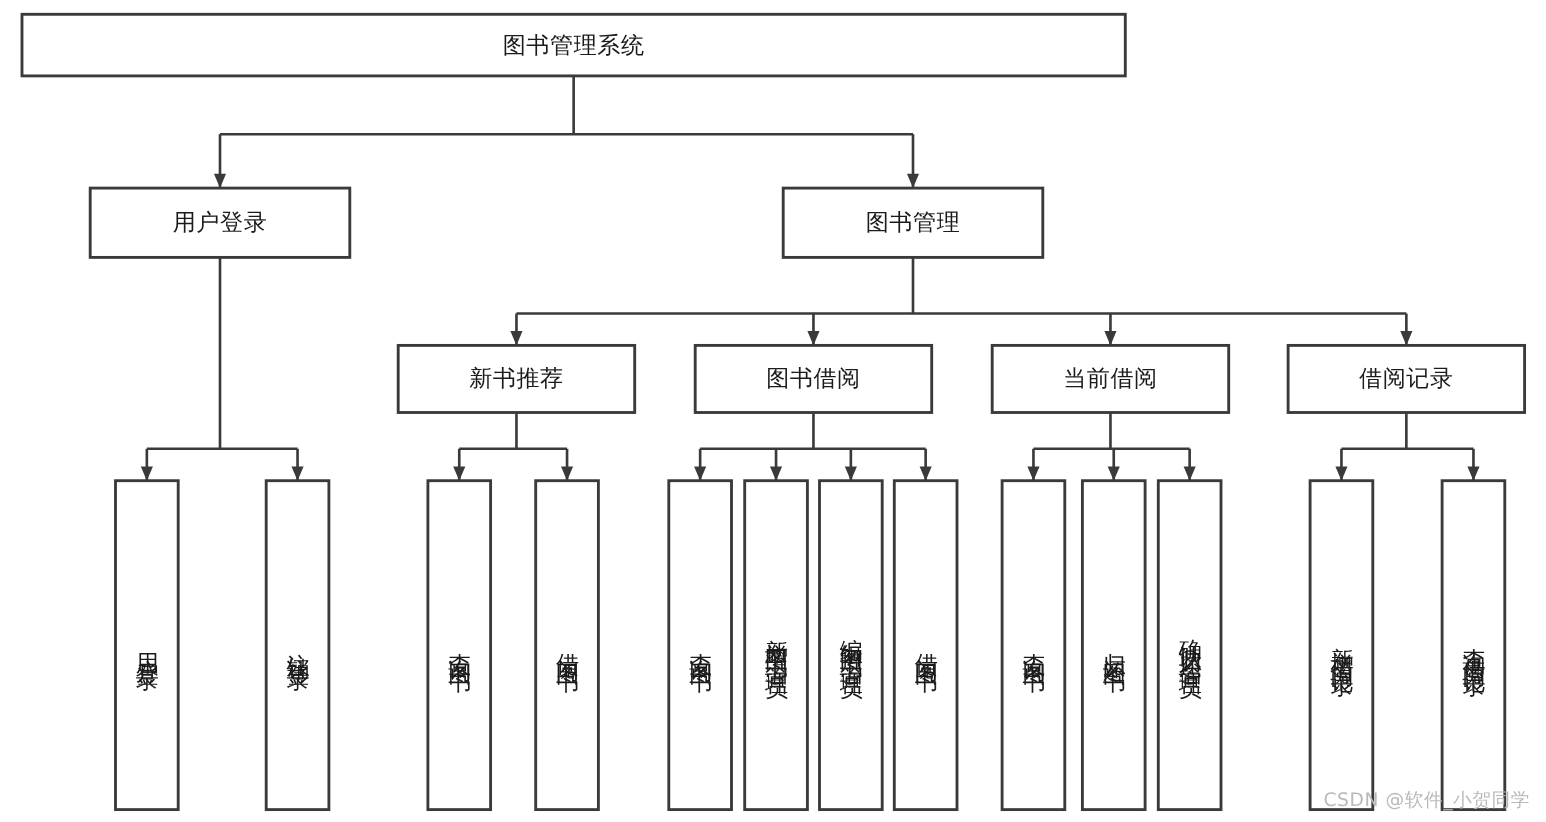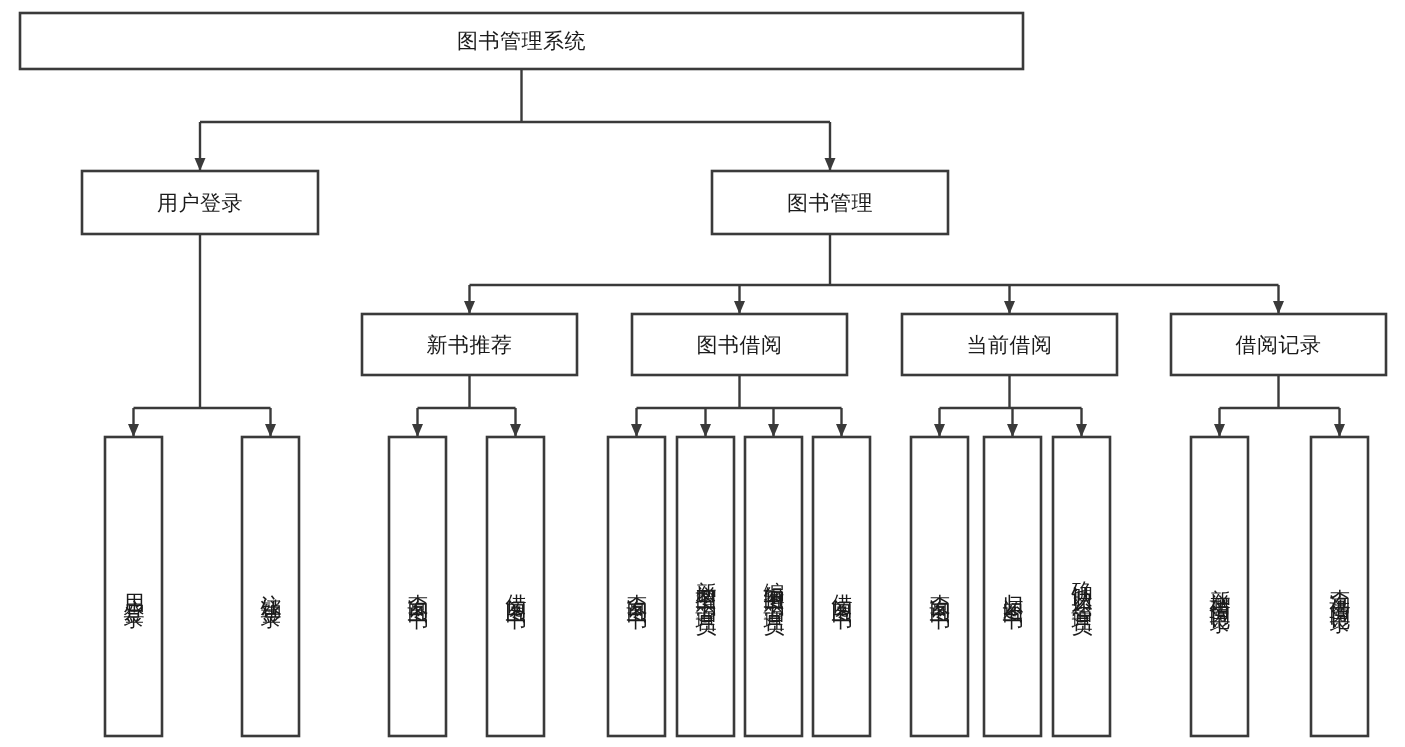--- a/index.html
+++ b/index.html
@@ -194,14 +194,15 @@
         <div style="writing-mode: vertical-rl; text-orientation: upright; font-size: 21px; color: rgb(27, 27, 27); letter-spacing: 5px; line-height: 1; white-space: nowrap;">确认归还（管理员）</div>
       </div>
       <div class="vlabel-wrap" style="left: 1191px; top: 437px; width: 57px; height: 299px;">
         <div style="writing-mode: vertical-rl; text-orientation: upright; font-size: 21px; color: rgb(27, 27, 27); letter-spacing: 5px; line-height: 1; white-space: nowrap;">新增借阅记录</div>
       </div>
       <div class="vlabel-wrap" style="left: 1311px; top: 437px; width: 57px; height: 299px;">
         <div style="writing-mode: vertical-rl; text-orientation: upright; font-size: 21px; color: rgb(27, 27, 27); letter-spacing: 5px; line-height: 1; white-space: nowrap;">查询借阅记录</div>
       </div>
     </div>
 
+  <div class="watermark">CSDN @软件_小贺同学</div>
 
 </div>
 
 </body></html>

